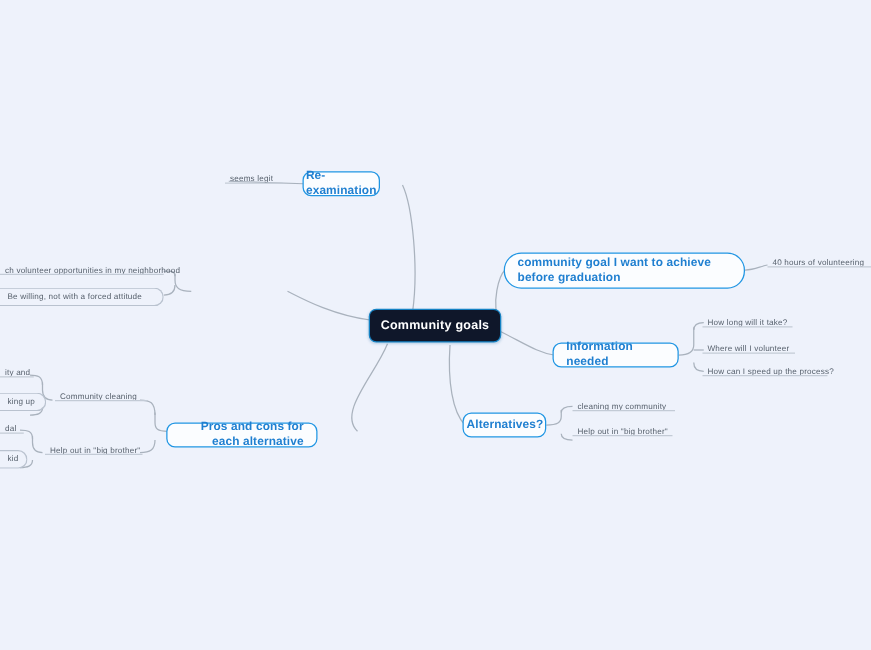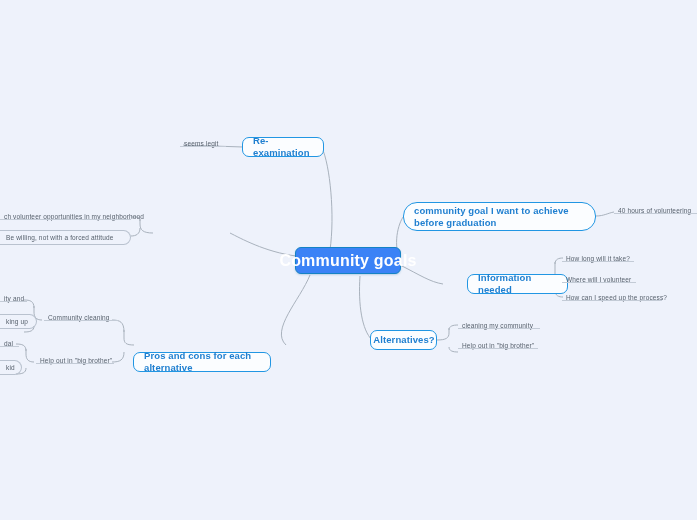--- a/index.html
+++ b/index.html
@@ -29,25 +29,25 @@
   }
   .node {
     position: absolute;
     box-sizing: border-box;
     display: flex;
     align-items: center;
     white-space: nowrap;
   }
   
   .node-root {
-    background: #3b82f6;
+    background: #0f172a;
     border: 1px solid #1482c4;
     border-radius: 6px;
     color: #ffffff;
-    font-size: 16px;
+    font-size: 10px;
     font-weight: bold;
     letter-spacing: 0.2px;
     padding: 0 14px;
     justify-content: center;
     box-shadow: 0 1px 2px rgba(30,110,170,0.25);
   }
   
   .node-branch {
     background: #fbfdff;
     border: 1.5px solid #2196e3;
@@ -139,37 +139,37 @@
       <path d="M 437,340 C 446,340 449,338 449,333 L 449,328"></path>
       <path d="M 449,330 C 449,326 453,325 458,325"></path>
       <path d="M 449,347 C 449,351 453,352 458,352"></path>
     </g>
   </svg>
 
   <div class="node node-root" style="left:295px; top:247px; width:106px; height:27px;">
     <span>Community goals</span>
   </div>
 
-  <div class="node node-branch" style="left:242px; top:137px; width:82px; height:20px; justify-content:center;">
+  <div class="node node-branch" style="left:242px; top:137px; width:62px; height:20px; justify-content:center;">
     <span>Re-examination</span>
   </div>
   <div class="node node-leaf" style="left:180px; top:138px; width:44px; height:11px;">
     <span>seems legit</span>
   </div>
   <div class="leaf-underline" style="left:180px; top:146px; width:46px;"></div>
 
   <div class="node node-leaf" style="left:0px; top:211px; width:130px; height:11px;">
     <span>ch volunteer opportunities in my neighborhood</span>
   </div>
   <div class="leaf-underline" style="left:0px; top:219px; width:131px;"></div>
   <div class="node node-leaf-box clipped-left" style="left:0px; top:230px; width:131px; height:15px;">
     <span>Be willing, not with a forced attitude</span>
   </div>
 
-  <div class="node node-branch" style="left:133px; top:352px; width:138px; height:20px; justify-content:center;">
+  <div class="node node-branch" style="left:133px; top:338px; width:121px; height:20px; justify-content:center;text-align:right;">
     <span>Pros and cons for each alternative</span>
   </div>
 
   <div class="node node-leaf" style="left:44px; top:312px; width:74px; height:11px;">
     <span>Community cleaning</span>
   </div>
   <div class="leaf-underline" style="left:44px; top:320px; width:74px;"></div>
 
   <div class="node node-leaf" style="left:36px; top:355px; width:78px; height:11px;">
     <span>Help out in "big brother"</span>
@@ -193,21 +193,21 @@
   </div>
 
   <div class="node node-branch" style="left:403px; top:202px; width:193px; height:29px;border-radius:14px;">
     <span>community goal I want to achieve before graduation</span>
   </div>
   <div class="node node-leaf" style="left:614px; top:205px; width:83px; height:11px;">
     <span>40 hours of volunteering</span>
   </div>
   <div class="leaf-underline" style="left:614px; top:213px; width:83px;"></div>
 
-  <div class="node node-branch" style="left:442px; top:274px; width:101px; height:20px; justify-content:center;margin-left:25px;">
+  <div class="node node-branch" style="left:442px; top:274px; width:101px; height:20px; justify-content:center;">
     <span>Information needed</span>
   </div>
   <div class="node node-leaf" style="left:562px; top:253px; width:70px; height:11px;">
     <span>How long will it take?</span>
   </div>
   <div class="leaf-underline" style="left:562px; top:261px; width:72px;"></div>
   <div class="node node-leaf" style="left:562px; top:274px; width:72px; height:11px;">
     <span>Where will I volunteer</span>
   </div>
   <div class="leaf-underline" style="left:562px; top:282px; width:74px;"></div>

